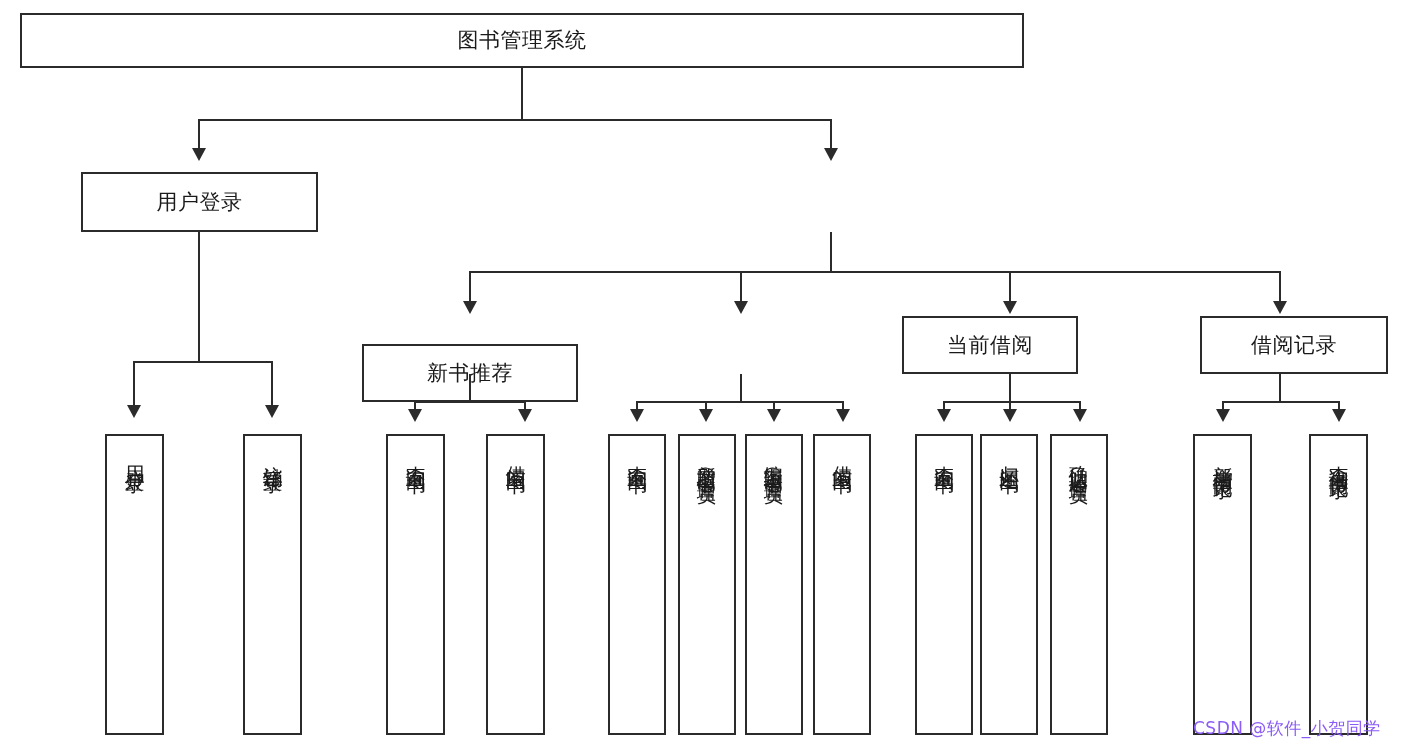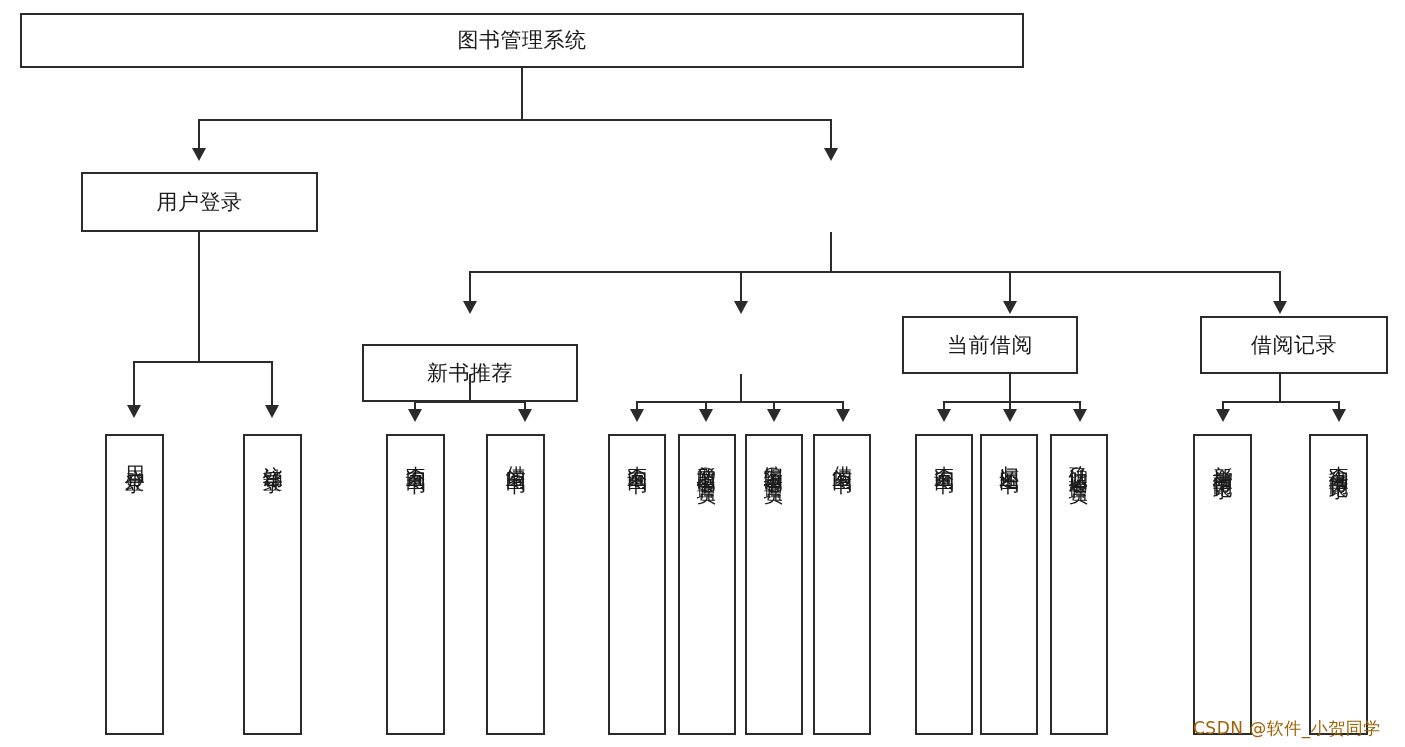--- a/index.html
+++ b/index.html
@@ -78,21 +78,21 @@
     height: 0;
     border-left: 7px solid transparent;
     border-right: 7px solid transparent;
     border-top: 13px solid #2b2b2b;
   }
 
   
   #watermark {
     position: absolute;
     font-size: 17px;
-    color: #a16207;
+    color: #8b5cf6;
     white-space: nowrap;
     letter-spacing: 0.5px;
     pointer-events: none;
   }
 </style>
 </head>
 <body>
 
 <div id="canvas">
 

